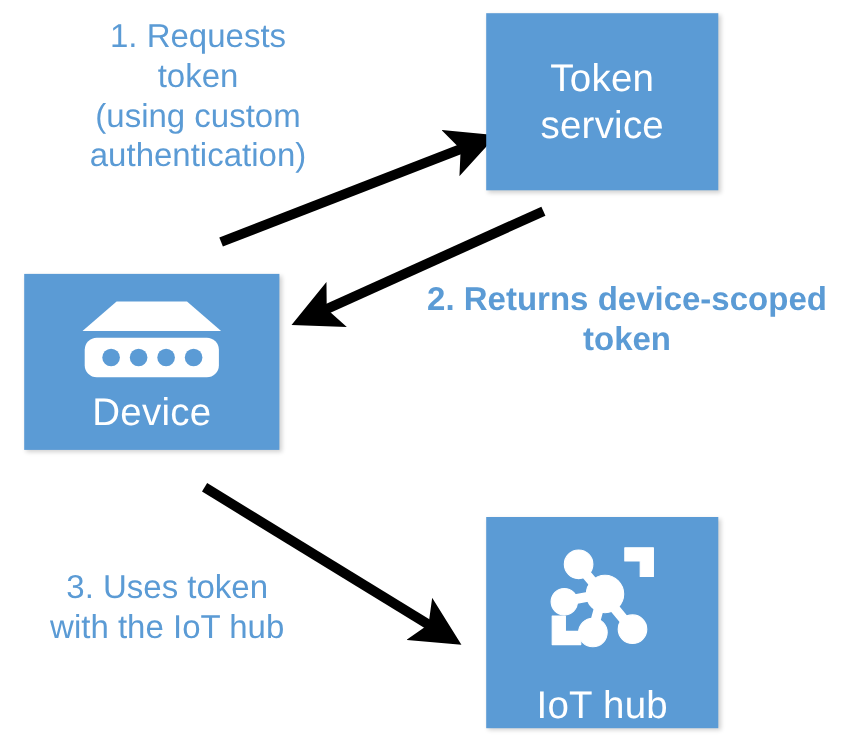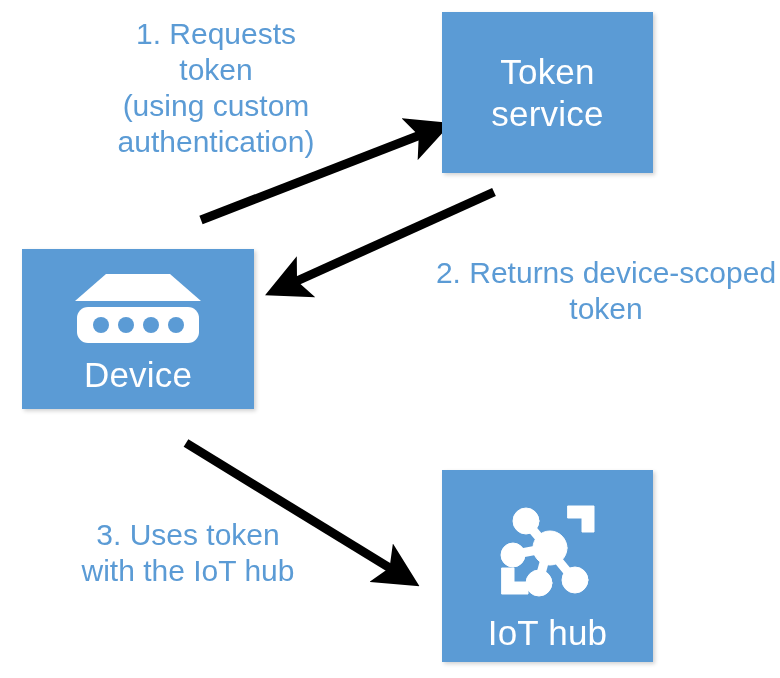--- a/index.html
+++ b/index.html
@@ -48,51 +48,51 @@
     width: 232px;
     height: 160px;
     justify-content: flex-start;
     padding-top: 22px;
   }
   #node-iot-hub {
     left: 442px;
     top: 470px;
     width: 211px;
     height: 192px;
-    justify-content: center;
+    justify-content: space-between;
     padding-top: 20px;
   }
 
   
   .icon-box {
     display: block;
     line-height: 0;
   }
   #device-icon-wrap { margin-bottom: 8px; }
   #iothub-icon-wrap { margin-bottom: 6px; }
 
   
   .step-label {
     position: absolute;
     color: #5B9BD5;
     font-size: 30px;
     line-height: 1.2;
     text-align: center;
     white-space: pre-line;
-    margin-left: 36px;
   }
   #label-step-1 {
     left: 0px;
     top: 16px;
     width: 360px;
   }
   #label-step-2 {
     left: 366px;
     top: 255px;
     width: 408px;
+    font-weight: bold;
   }
   #label-step-3 {
     left: 6px;
     top: 517px;
     width: 292px;
   }
 
   
   #arrows-layer {
     position: absolute;

